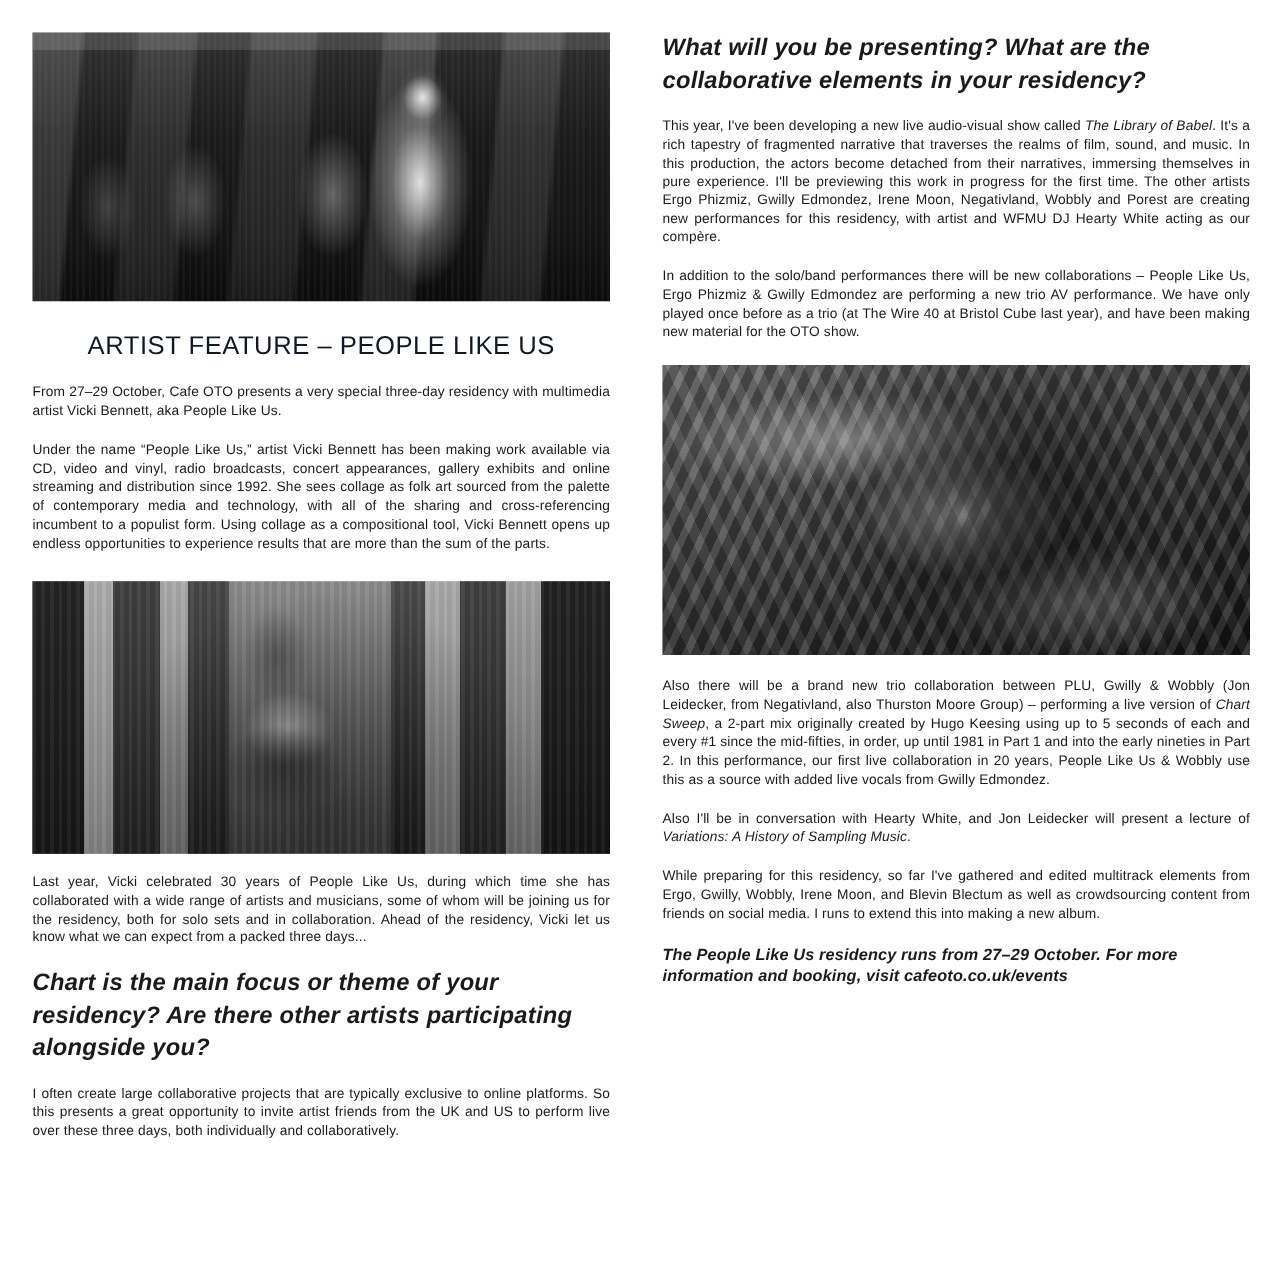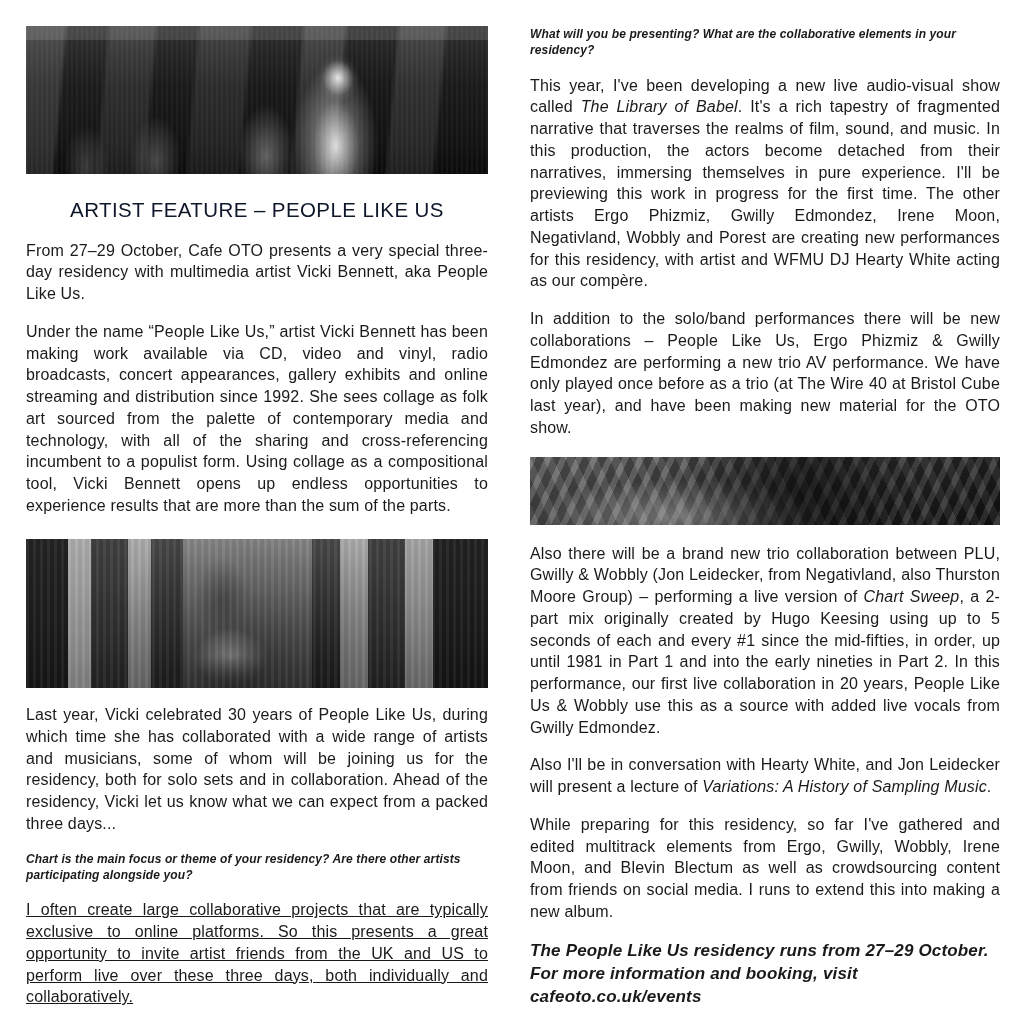--- a/index.html
+++ b/index.html
@@ -26,48 +26,48 @@
   .col {
     width: 462px;
     display: flex;
     flex-direction: column;
   }
   .col-left { width: 462px; }
   .col-right { width: 470px; }
 
   p {
     margin: 0 0 16px 0;
-    font-size: 16px;
+    font-size: 11px;
     line-height: 1.36;
     text-align: justify;
     letter-spacing: 0.01em;
   }
-  p.last { margin-bottom: 0; text-decoration: underline; }
+  p.last { margin-bottom: 0; }
 
   .headline {
     font-size: 20.5px;
     letter-spacing: 0.02em;
     text-align: center;
     margin: 18px 0 18px 0;
     font-weight: 400;
     color: #0f172a;
   }
 
   .q {
     font-weight: bold;
     font-style: italic;
-    font-size: 12px;
+    font-size: 19px;
     line-height: 1.36;
     margin: 0 0 16px 0;
     text-align: left;
   }
   .closing {
     font-weight: bold;
     font-style: italic;
-    font-size: 17px;
+    font-size: 13px;
     line-height: 1.36;
     margin: 0;
     text-align: left;
   }
   em { font-style: italic; }
 
   
   .photo {
     position: relative;
     overflow: hidden;

